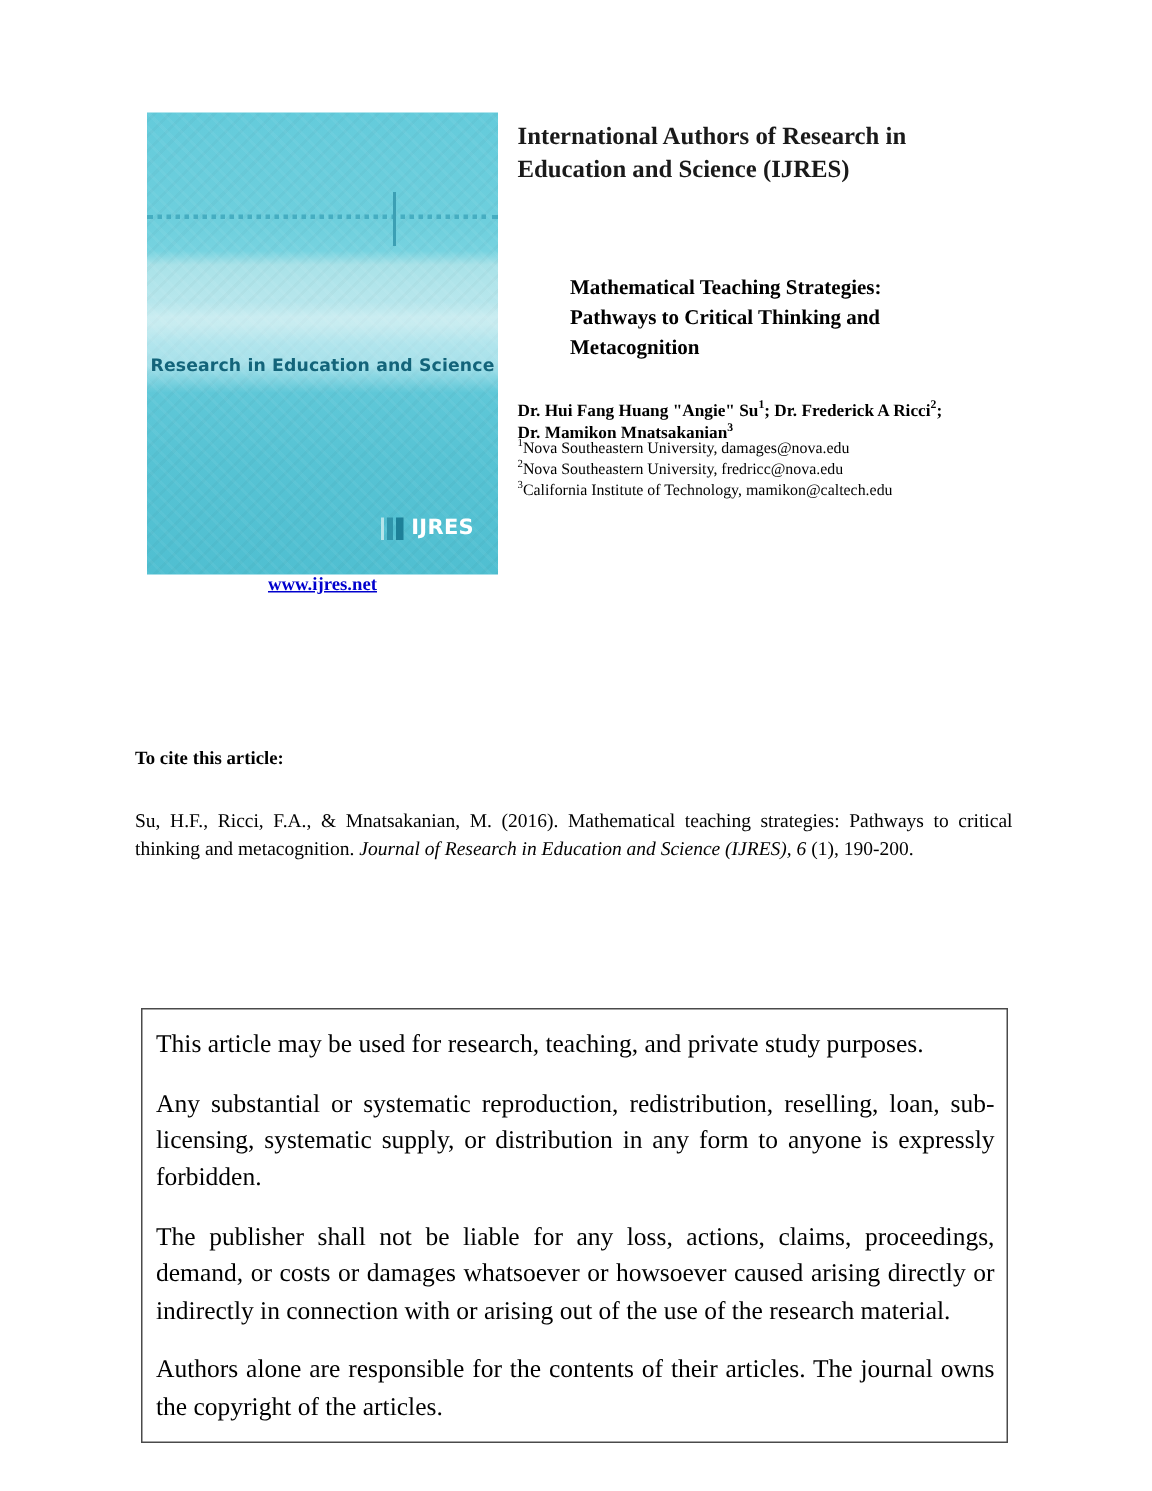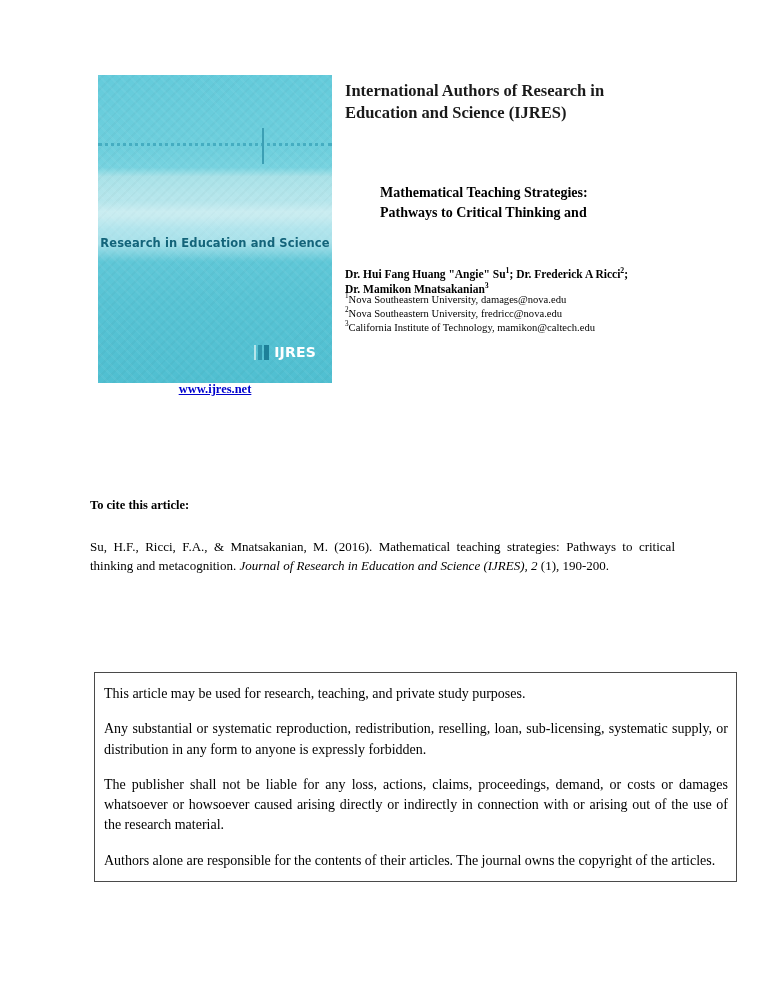--- a/index.html
+++ b/index.html
@@ -210,26 +210,26 @@
     line-height: 1.45;
     text-align: justify;
   }
   .cite-body i { font-style: italic; }
 
   
   .legal-box {
     position: absolute;
     left: 94px;
     top: 672px;
-    width: 643px;
+    width: 578px;
     border: 1px solid #4a4a4a;
     padding: 11px 8px 10px 9px;
     box-sizing: border-box;
     font-family: "Liberation Serif", serif;
-    font-size: 14px;
+    font-size: 17px;
     line-height: 1.45;
     text-align: justify;
   }
   .legal-box p {
     margin: 0 0 15px 0;
   }
   .legal-box p:last-child { margin-bottom: 0; }
 </style>
 </head>
 <body>
@@ -255,34 +255,35 @@
 </div>
 
 <div class="masthead">
   <div>International Authors of Research in</div>
   <div>Education and Science (IJRES)</div>
 </div>
 
 <div class="article-title">
   <div>Mathematical Teaching Strategies:</div>
   <div>Pathways to Critical Thinking and</div>
+  <div>Metacognition</div>
 </div>
 
 <div class="authors">
   <div><span>Dr. Hui Fang Huang "Angie" Su</span><sup>1</sup><span>; Dr. Frederick A Ricci</span><sup>2</sup><span>;</span></div>
   <div><span>Dr. Mamikon Mnatsakanian</span><sup>3</sup></div>
 </div>
 
 <div class="affiliations">
   <div><sup>1</sup><span>Nova Southeastern University, damages@nova.edu</span></div>
   <div><sup>2</sup><span>Nova Southeastern University, fredricc@nova.edu</span></div>
   <div><sup>3</sup><span>California Institute of Technology, mamikon@caltech.edu</span></div>
 </div>
 
 <div class="cite-heading">To cite this article:</div>
-<div class="cite-body"><span>Su, H.F., Ricci, F.A., &amp; Mnatsakanian, M. (2016). Mathematical teaching strategies: Pathways to critical thinking and metacognition. </span><i>Journal of Research in Education and Science (IJRES), 2</i><span> (1), 190-200.</span></div>
+<div class="cite-body"><span>Su, H.F., Ricci, F.A., &amp; Mnatsakanian, M. (2016). Mathematical teaching strategies: Pathways to critical thinking and metacognition. </span><i>Journal of Research in Education and Science (IJRES), 6</i><span> (1), 190-200.</span></div>
 
 <div class="legal-box">
   <p>This article may be used for research, teaching, and private study purposes.</p>
   <p>Any substantial or systematic reproduction, redistribution, reselling, loan, sub-licensing, systematic supply, or distribution in any form to anyone is expressly forbidden.</p>
   <p>The publisher shall not be liable for any loss, actions, claims, proceedings, demand, or costs or damages whatsoever or howsoever caused arising directly or indirectly in connection with or arising out of the use of the research material.</p>
   <p>Authors alone are responsible for the contents of their articles. The journal owns the copyright of the articles.</p>
 </div>
 
 </body></html>

